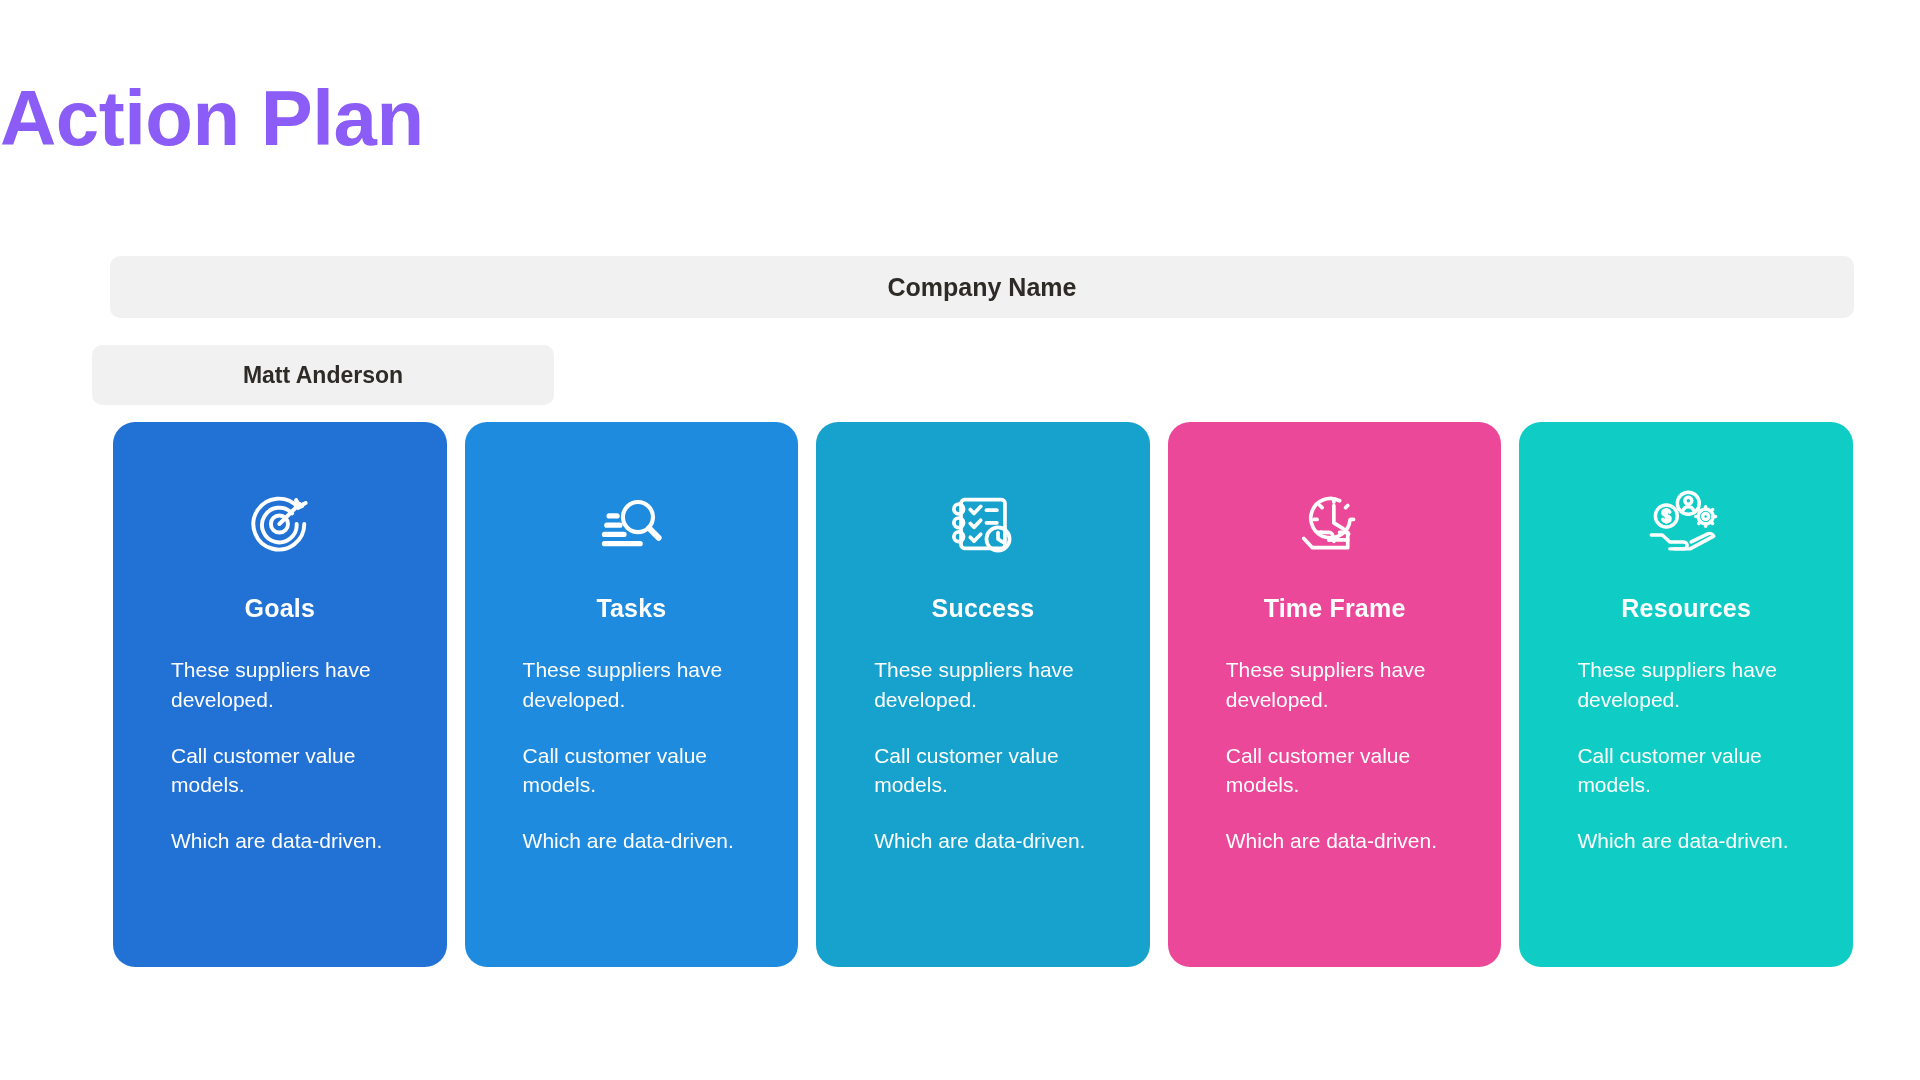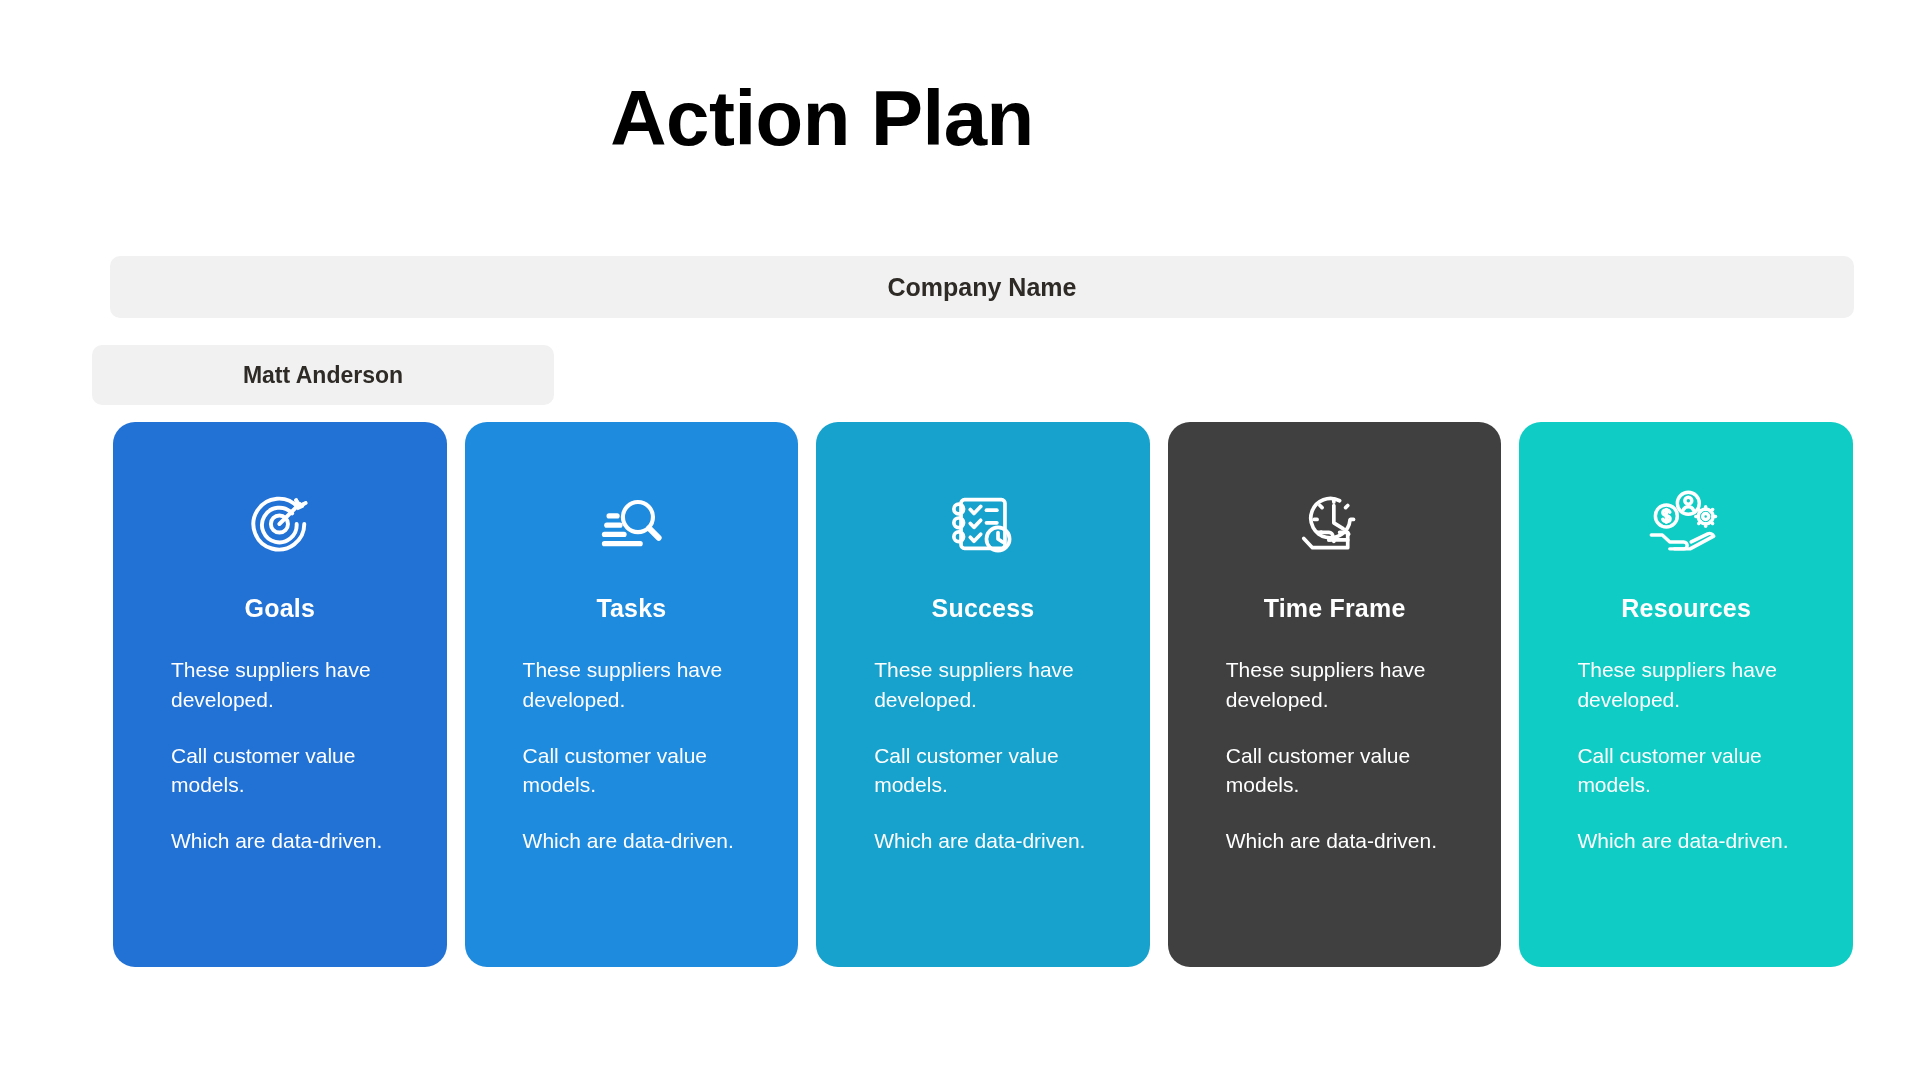--- a/index.html
+++ b/index.html
@@ -18,25 +18,25 @@
     height: 1080px;
     background: #ffffff;
   }
 
   
   .title {
     position: absolute;
     top: 78px;
     left: 0;
     width: 1644px;
-    text-align: center;
+    text-align: left;
     font-size: 78px;
     font-weight: 700;
     letter-spacing: -0.5px;
-    color: #000000;
+    color: #8b5cf6;
     line-height: 1.05;
   }
 
   
   .bar {
     position: absolute;
     background: #F1F1F1;
     border-radius: 10px;
     display: flex;
     align-items: center;
@@ -199,21 +199,21 @@
         </svg>
       </div>
       <div class="card-title">Success</div>
       <div class="card-body">
         <div class="card-line">These suppliers have developed.</div>
         <div class="card-line">Call customer value models.</div>
         <div class="card-line">Which are data-driven.</div>
       </div>
     </div>
 
-    <div class="card" style="background: #404040;">
+    <div class="card" style="background: #ec4899;">
       <div class="card-icon">
         <svg viewBox="0 0 64 64" fill="none" stroke="#ffffff" stroke-width="3.2" stroke-linecap="round" stroke-linejoin="round">
           <path d="M45 28.5A17 17 0 1 1 36 11.9"></path>
           <path d="M31 16 V31 l8 5"></path>
           <path d="M31 10.5 V13"></path>
             <path d="M31 44.5 V47"></path>
           <path d="M14 28 H16.5"></path>
             <path d="M45.5 28 H48"></path>
           <path d="M19 16 L20.8 17.8"></path>
             <path d="M42 39 L43.8 40.8"></path>

